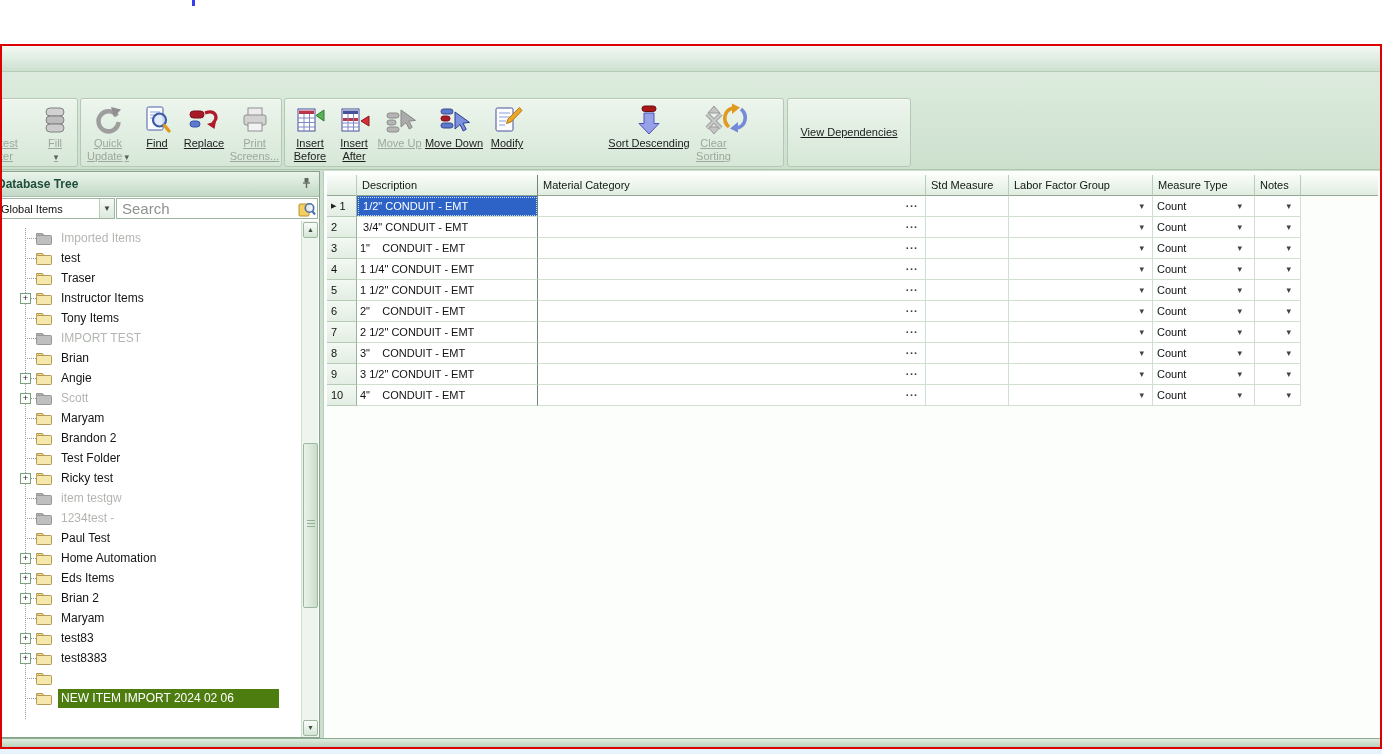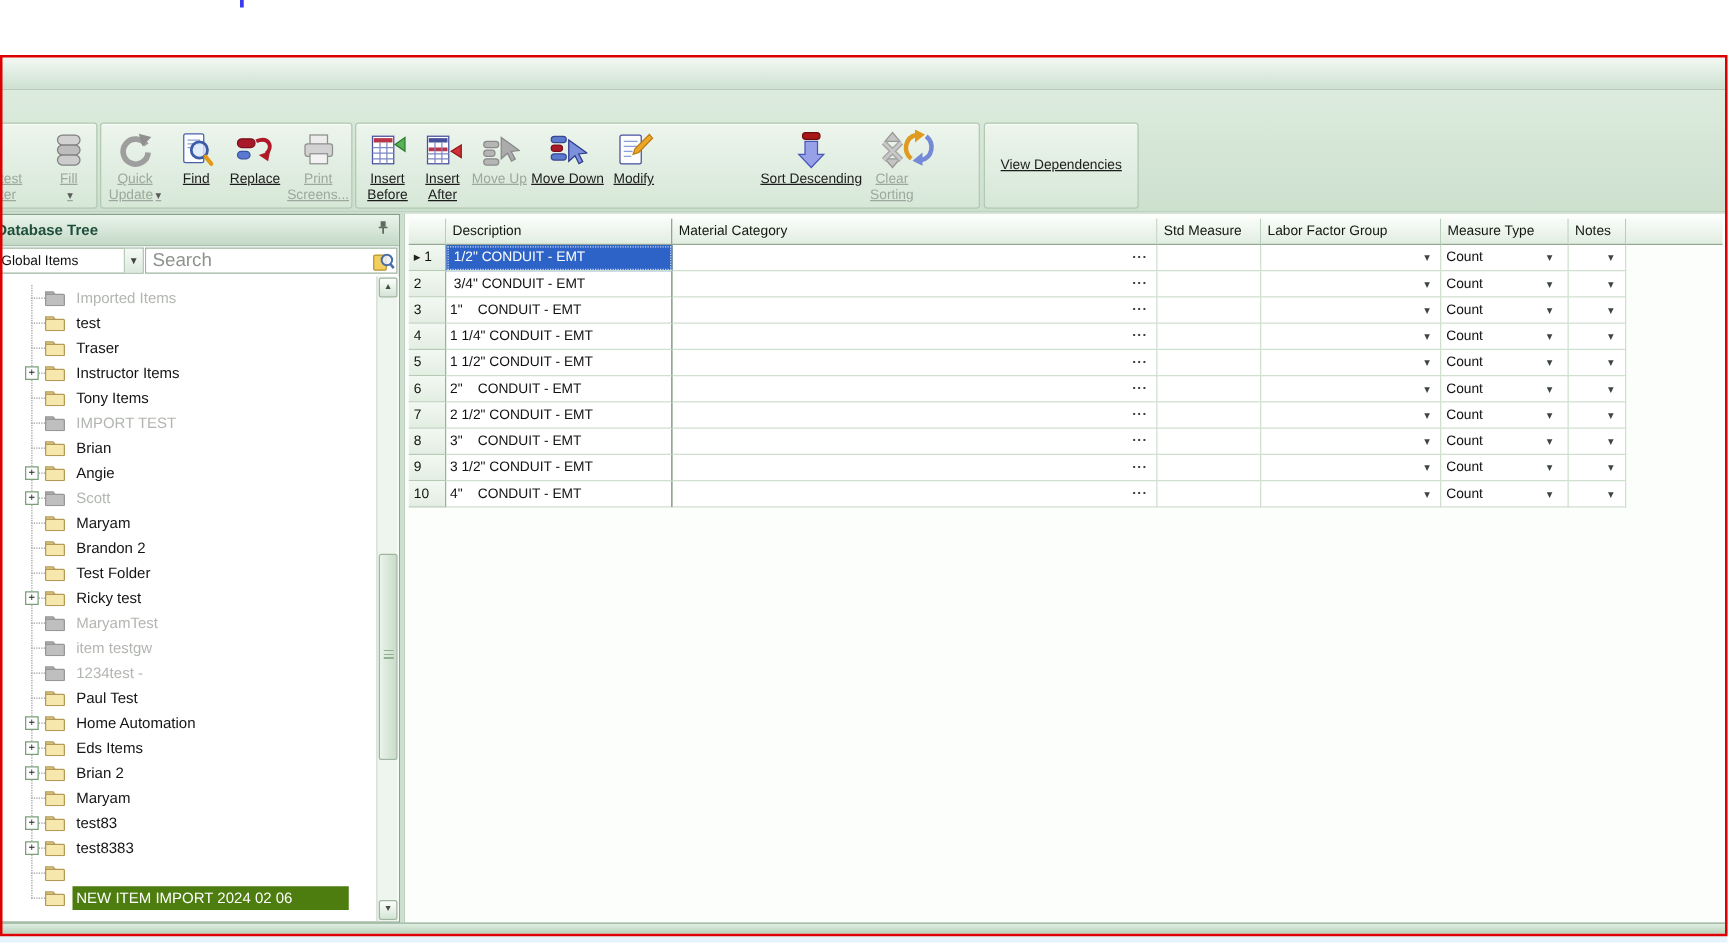--- a/index.html
+++ b/index.html
@@ -449,28 +449,20 @@
             <rect class="fbody" x="0.5" y="3.5" width="15" height="9" rx="0.8"></rect>
           </svg>
           <span class="tlabel">Ricky test</span>
         </div>
         <div class="titem dis">
           <span class="stub"></span>
           <svg class="folder" viewBox="0 0 16 13">
             <path class="ftab" d="M0.5 3.5 L0.5 1.5 L6.5 1.5 L8 3.5 Z"></path>
             <rect class="fbody" x="0.5" y="3.5" width="15" height="9" rx="0.8"></rect>
           </svg>
-          <span class="tlabel">MaryamTest</span>
-        </div>
-        <div class="titem dis">
-          <span class="stub"></span>
-          <svg class="folder" viewBox="0 0 16 13">
-            <path class="ftab" d="M0.5 3.5 L0.5 1.5 L6.5 1.5 L8 3.5 Z"></path>
-            <rect class="fbody" x="0.5" y="3.5" width="15" height="9" rx="0.8"></rect>
-          </svg>
           <span class="tlabel">item testgw</span>
         </div>
         <div class="titem dis">
           <span class="stub"></span>
           <svg class="folder" viewBox="0 0 16 13">
             <path class="ftab" d="M0.5 3.5 L0.5 1.5 L6.5 1.5 L8 3.5 Z"></path>
             <rect class="fbody" x="0.5" y="3.5" width="15" height="9" rx="0.8"></rect>
           </svg>
           <span class="tlabel">1234test -</span>
         </div>

